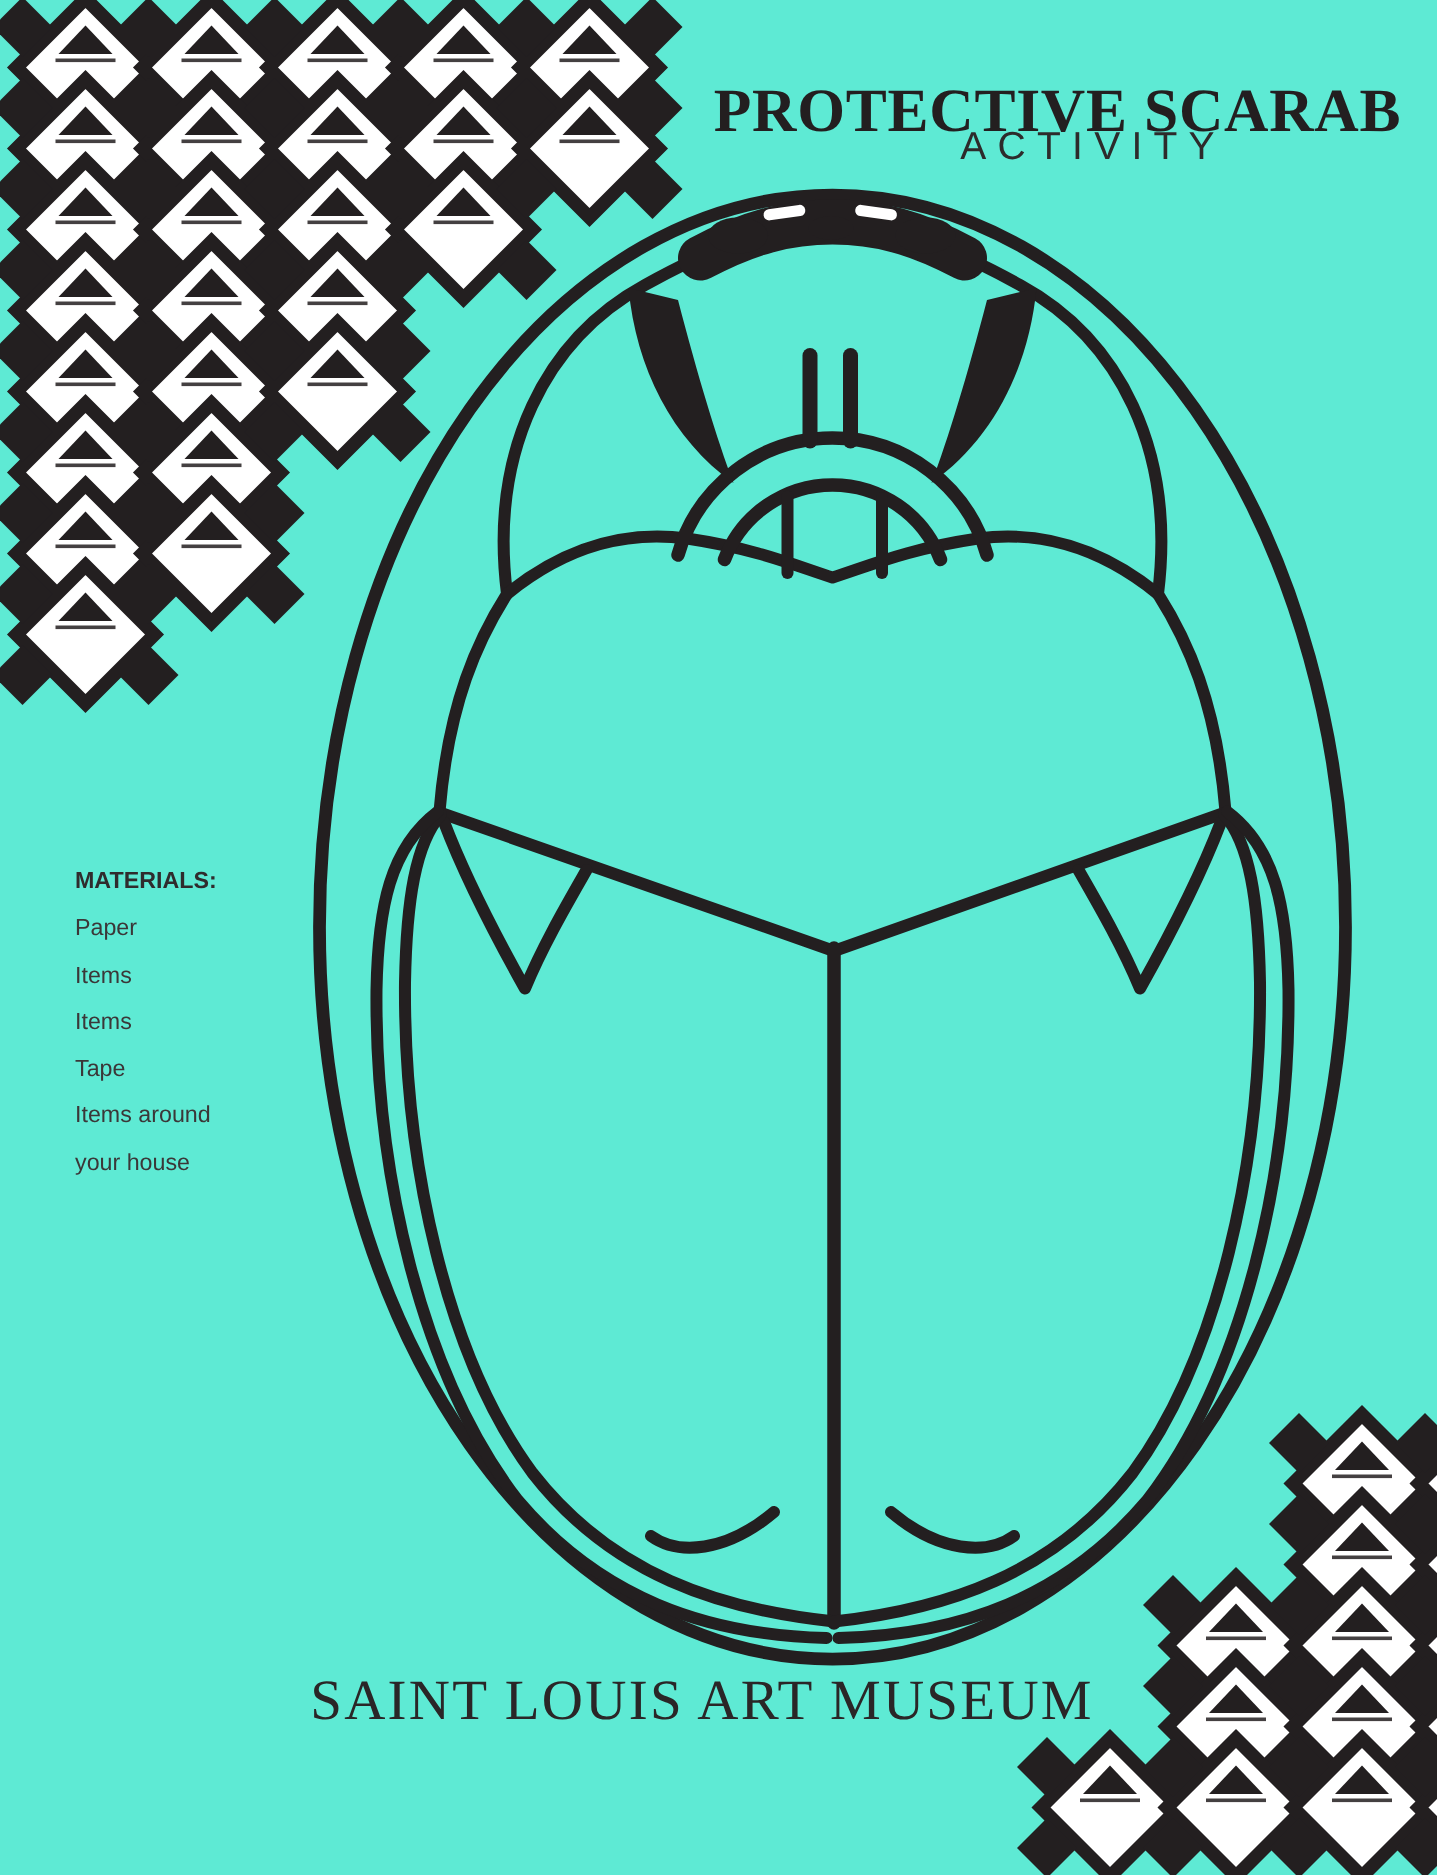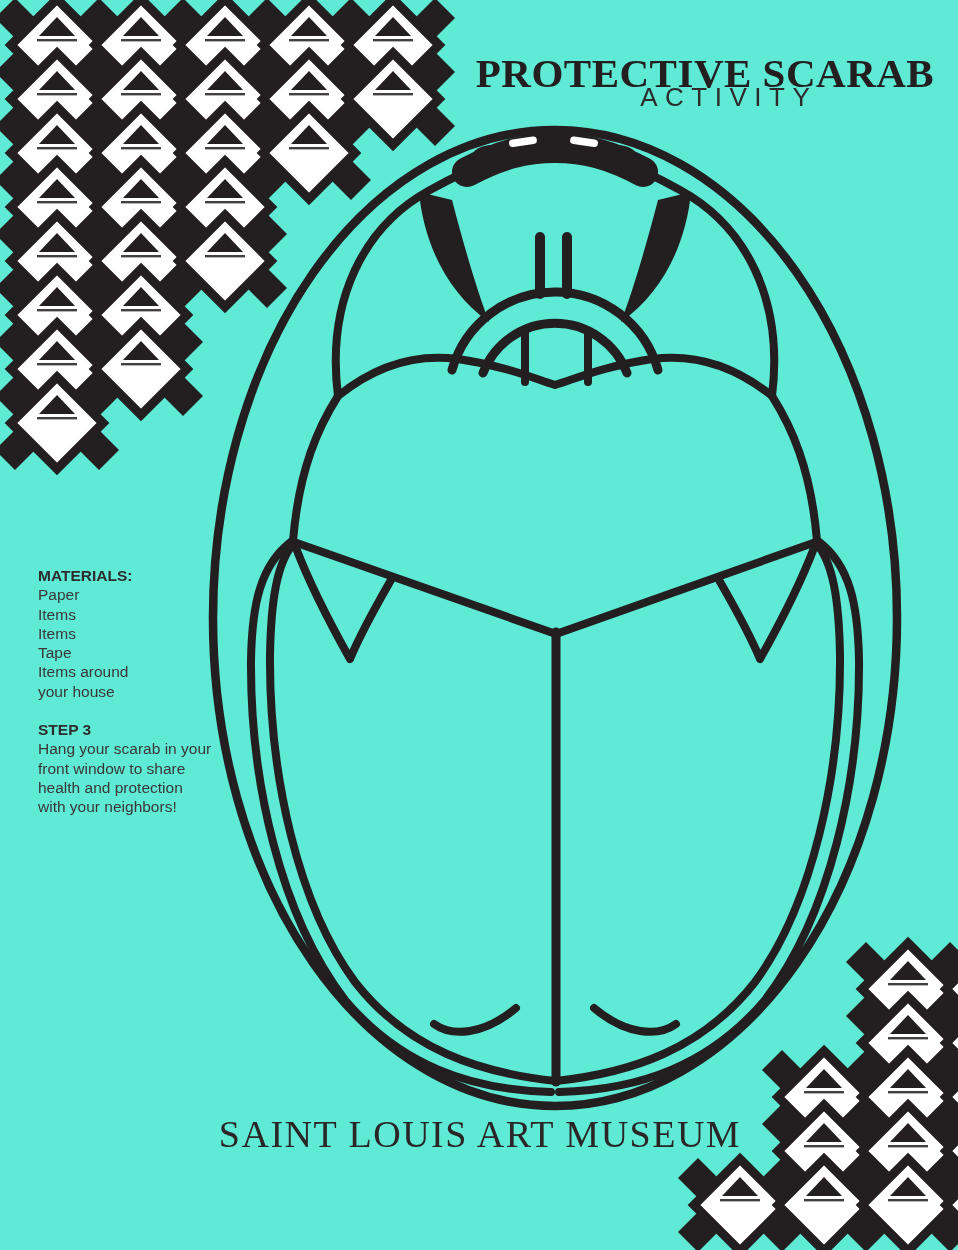--- a/index.html
+++ b/index.html
@@ -9,22 +9,22 @@
   .hdr-title{position:absolute;left:430px;top:24px;width:550px;text-align:center;
       font-family:"Liberation Serif",serif;font-weight:700;font-size:41px;line-height:44px;
       color:#231f20;letter-spacing:.5px;white-space:nowrap;}
   .hdr-sub{position:absolute;left:430px;top:82px;width:590px;text-align:center;
       font-size:26px;line-height:30px;color:#2d2b2b;letter-spacing:7.5px;font-weight:400;
       text-indent:7.5px;white-space:nowrap;}
   .side{position:absolute;left:38px;top:566px;width:220px;color:#3b3738;
       font-size:15.5px;line-height:19.3px;}
   .side .block{margin:0 0 19px 0;}
   .side .bh{font-weight:700;color:#2f2c2d;}
-  .side p{margin:0;}
-  .footer{position:absolute;left:170px;top:1112px;width:620px;text-align:center;
+  .side p{margin:12px;}
+  .footer{position:absolute;left:158px;top:1112px;width:620px;text-align:center;
       font-family:"Liberation Serif",serif;font-size:38px;color:#2a2627;
       letter-spacing:1.5px;white-space:nowrap;}
 </style>
 </head>
 <body>
 
 <div id="page">
 
   <svg id="art" viewBox="0 0 958 1250" xmlns="http://www.w3.org/2000/svg">
     <g id="pat-tl">
@@ -269,23 +269,16 @@
   <div class="side">
     <div class="block">
       <p class="bh">MATERIALS:</p>
       <p>Paper</p>
       <p>Items</p>
       <p>Items</p>
       <p>Tape</p>
       <p>Items around</p>
       <p>your house</p>
     </div>
-    <div class="block">
-      <p class="bh">STEP 3</p>
-      <p>Hang your scarab in your</p>
-      <p>front window to share</p>
-      <p>health and protection</p>
-      <p>with your neighbors!</p>
-    </div>
   </div>
 
   <div class="footer">SAINT LOUIS ART MUSEUM</div>
 </div>
 
 </body></html>

